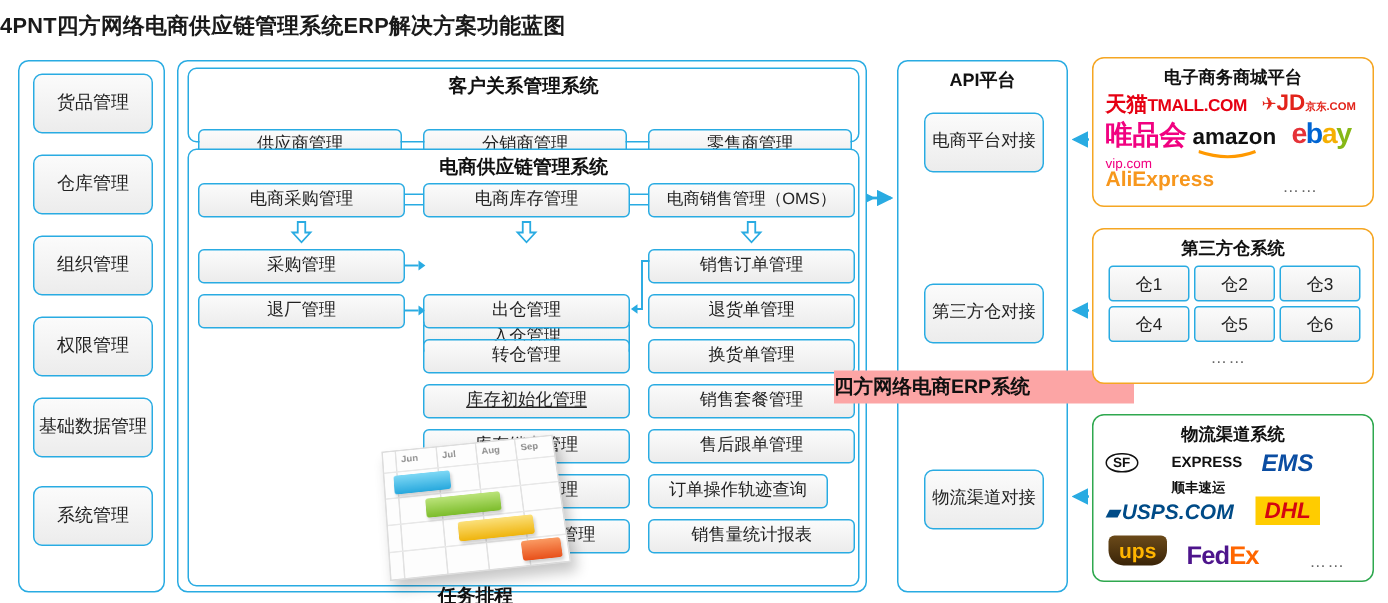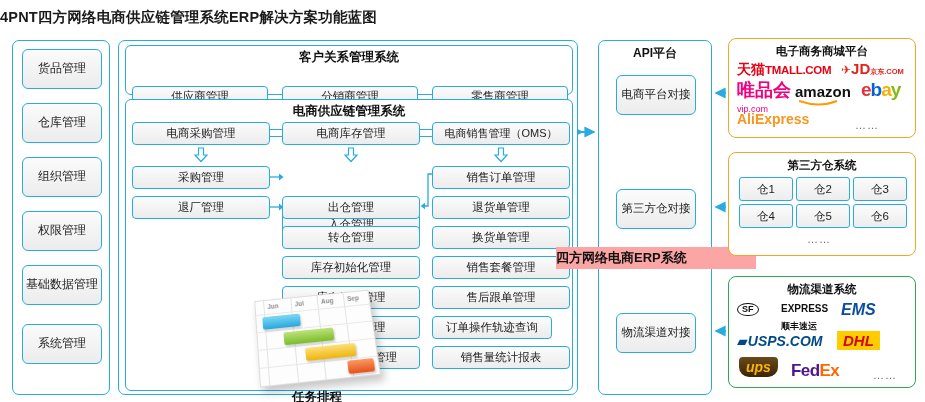--- a/index.html
+++ b/index.html
@@ -215,21 +215,21 @@
     <div class="rarrow" style="left:144px;top:102px;width:14px;">
       <svg width="14" height="10" viewBox="0 0 14 10">
           <line x1="0" y1="5" x2="9" y2="5" stroke="#29ABE2" stroke-width="1.3"></line>
           <path d="M9,1.6 L13.6,5 L9,8.4 z" fill="#29ABE2"></path>
         </svg>
     </div>
 
     <div class="gbox colitem" style="left:156px;width:138px;top:66px;margin-top:47px;">入仓管理</div>
     <div class="gbox colitem" style="left:156px;width:138px;top:96px;">出仓管理</div>
     <div class="gbox colitem" style="left:156px;width:138px;top:126px;">转仓管理</div>
-    <div class="gbox colitem" style="left:156px;width:138px;top:156px;">库存初始化管理</div>
+    <div class="gbox colitem" style="left:156px;width:138px;top:156px;text-decoration:underline;">库存初始化管理</div>
     <div class="gbox colitem" style="left:156px;width:138px;top:186px;">库存锁定管理</div>
     <div class="gbox colitem" style="left:156px;width:138px;top:216px;">库存查询管理</div>
     <div class="gbox colitem" style="left:156px;width:138px;top:246px;">安全库存设置管理</div>
 
     <div class="gbox colitem" style="left:306px;width:138px;top:66px;">销售订单管理</div>
     <div class="gbox colitem" style="left:306px;width:138px;top:96px;">退货单管理</div>
     <div class="gbox colitem" style="left:306px;width:138px;top:126px;">换货单管理</div>
     <div class="gbox colitem" style="left:306px;width:138px;top:156px;">销售套餐管理</div>
     <div class="gbox colitem" style="left:306px;width:138px;top:186px;">售后跟单管理</div>
     <div class="gbox colitem" style="left:306px;width:120px;top:216px;">订单操作轨迹查询</div>
@@ -328,20 +328,20 @@
     <span>EMS</span>
   </div>
 
   <div class="logo" style="left:8px;top:56px;font-size:14px;color:#004B87;font-style:italic;">
     <span style="color:#004B87;">▰</span><span>USPS.COM</span>
   </div>
   <div class="logo" style="left:108px;top:54px;background:#FFCC00;padding:1px 6px;font-size:15px;font-style:italic;color:#D40511;">
     <span>DHL</span>
   </div>
 
-  <div class="logo" style="left:10px;top:80px;background:linear-gradient(180deg,#6b4a19,#3a2408);border-radius:4px 4px 10px 10px;padding:2px 7px;font-size:14px;color:#FFB500;font-style:italic;">
+  <div class="logo" style="left:10px;top:80px;background:linear-gradient(180deg,#6b4a19,#3a2408);border-radius:4px 4px 10px 10px;padding:2px 7px;font-size:14px;color:#FFB500;">
     <span>ups</span>
   </div>
   <div class="logo" style="left:62px;top:84px;font-size:17px;letter-spacing:-0.6px;">
     <span style="color:#4D148C;">Fed</span><span style="color:#FF6600;">Ex</span>
   </div>
   <div class="dots" style="left:144px;top:92px;">……</div>
 </div>
 
 </body></html>

